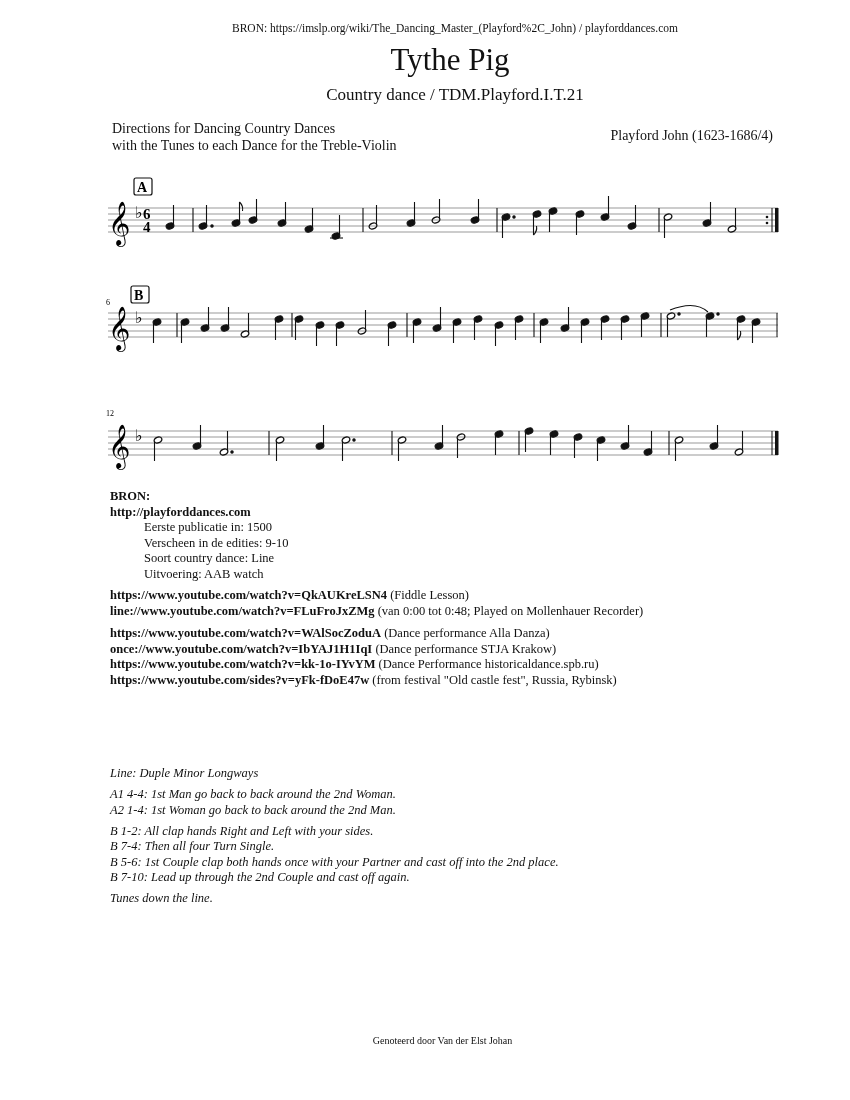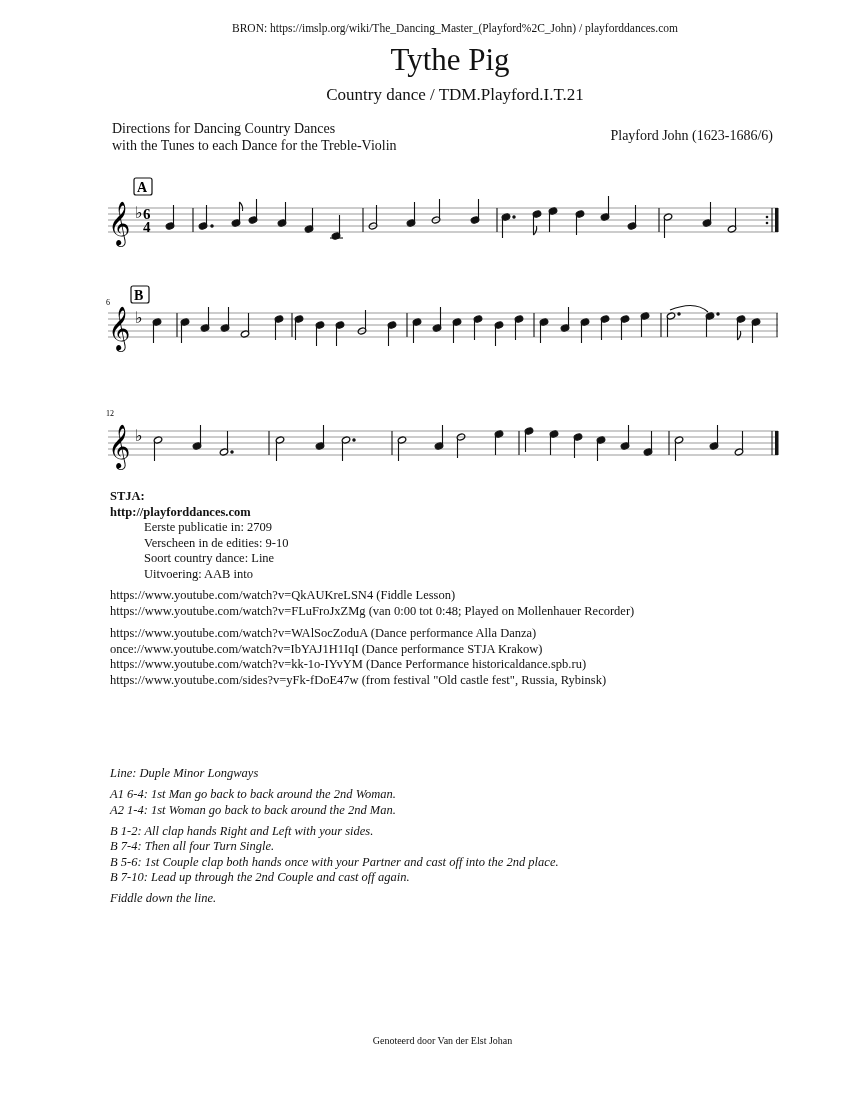--- a/index.html
+++ b/index.html
@@ -9,33 +9,33 @@
   .source-line { top: 22px; left: 0; width: 910px; text-align: center; font-size: 11.5px; }
   .title { top: 42px; left: 0; width: 900px; text-align: center; font-size: 31px; }
   .subtitle { top: 85px; left: 0; width: 910px; text-align: center; font-size: 17px; }
   .dir { left: 112px; font-size: 14px; line-height: 17px; }
   .composer { top: 128px; right: 77px; font-size: 14px; }
   .staff-svg { position: absolute; left: 0; top: 0; }
   .meta { left: 110px; font-size: 12.5px; line-height: 15.5px; }
   .meta b { font-weight: bold; }
   .indent { padding-left: 34px; }
   .link-line { left: 110px; font-size: 12.5px; line-height: 15.5px; }
-  .link-line b { font-weight: normal; }
+  .link-line b { font-weight: bold; }
   .instr { left: 110px; font-size: 12.5px; line-height: 15.5px; font-style: italic; }
   .footer { top: 1035px; left: 0; width: 885px; text-align: center; font-size: 10px; }
 </style>
 </head>
 <body>
 
 <div class="abs source-line">BRON: https://imslp.org/wiki/The_Dancing_Master_(Playford%2C_John) / playforddances.com</div>
 <div class="abs title">Tythe Pig</div>
 <div class="abs subtitle">Country dance / TDM.Playford.I.T.21</div>
 <div class="abs dir" style="top:120px">Directions for Dancing Country Dances</div>
 <div class="abs dir" style="top:137px">with the Tunes to each Dance for the Treble-Violin</div>
-<div class="abs composer">Playford John (1623-1686/6)</div>
+<div class="abs composer">Playford John (1623-1686/4)</div>
 
 <svg class="staff-svg" width="850" height="480" xmlns="http://www.w3.org/2000/svg">
   <defs>
     <g id="qn">
         <ellipse cx="0" cy="0" rx="4" ry="2.9" transform="rotate(-20)" fill="#111"></ellipse>
       </g>
     <g id="hn">
         <ellipse cx="0" cy="0" rx="4" ry="2.9" transform="rotate(-20)" fill="none" stroke="#111" stroke-width="1.3"></ellipse>
       </g>
   </defs>
@@ -249,50 +249,50 @@
         <line x1="717.5" y1="445" x2="717.5" y2="425"></line>
       <use href="#hn" x="739" y="452"></use>
         <line x1="742.5" y1="451" x2="742.5" y2="431"></line>
     </g>
     <line x1="772" y1="431" x2="772" y2="455" stroke="#111" stroke-width="1"></line>
     <rect x="775" y="431" width="3.5" height="24" fill="#111"></rect>
   </g>
 </svg>
 
 <div class="abs meta" style="top:489px">
-  <div><b>STJA:</b></div>
+  <div><b>BRON:</b></div>
   <div><b>http://playforddances.com</b></div>
-  <div class="indent">Eerste publicatie in: 2709</div>
+  <div class="indent">Eerste publicatie in: 1500</div>
   <div class="indent">Verscheen in de edities: 9-10</div>
   <div class="indent">Soort country dance: Line</div>
-  <div class="indent">Uitvoering: AAB into</div>
+  <div class="indent">Uitvoering: AAB watch</div>
 </div>
 
 <div class="abs link-line" style="top:588px">
   <b>https://www.youtube.com/watch?v=QkAUKreLSN4</b><span> (Fiddle Lesson)</span>
 </div>
 <div class="abs link-line" style="top:604px">
-  <b>https://www.youtube.com/watch?v=FLuFroJxZMg</b><span> (van 0:00 tot 0:48; Played on Mollenhauer Recorder)</span>
+  <b>line://www.youtube.com/watch?v=FLuFroJxZMg</b><span> (van 0:00 tot 0:48; Played on Mollenhauer Recorder)</span>
 </div>
 
 <div class="abs link-line" style="top:626px">
   <b>https://www.youtube.com/watch?v=WAlSocZoduA</b><span> (Dance performance Alla Danza)</span>
 </div>
 <div class="abs link-line" style="top:642px">
   <b>once://www.youtube.com/watch?v=IbYAJ1H1IqI</b><span> (Dance performance STJA Krakow)</span>
 </div>
 <div class="abs link-line" style="top:657px">
   <b>https://www.youtube.com/watch?v=kk-1o-IYvYM</b><span> (Dance Performance historicaldance.spb.ru)</span>
 </div>
 <div class="abs link-line" style="top:673px">
   <b>https://www.youtube.com/sides?v=yFk-fDoE47w</b><span> (from festival "Old castle fest", Russia, Rybinsk)</span>
 </div>
 
 <div class="abs instr" style="top:766px">Line: Duple Minor Longways</div>
-<div class="abs instr" style="top:787px">A1 6-4: 1st Man go back to back around the 2nd Woman.</div>
+<div class="abs instr" style="top:787px">A1 4-4: 1st Man go back to back around the 2nd Woman.</div>
 <div class="abs instr" style="top:803px">A2 1-4: 1st Woman go back to back around the 2nd Man.</div>
 <div class="abs instr" style="top:824px">B 1-2: All clap hands Right and Left with your sides.</div>
 <div class="abs instr" style="top:839px">B 7-4: Then all four Turn Single.</div>
 <div class="abs instr" style="top:855px">B 5-6: 1st Couple clap both hands once with your Partner and cast off into the 2nd place.</div>
 <div class="abs instr" style="top:870px">B 7-10: Lead up through the 2nd Couple and cast off again.</div>
-<div class="abs instr" style="top:891px">Fiddle down the line.</div>
+<div class="abs instr" style="top:891px">Tunes down the line.</div>
 
 <div class="abs footer">Genoteerd door Van der Elst Johan</div>
 
 </body></html>

